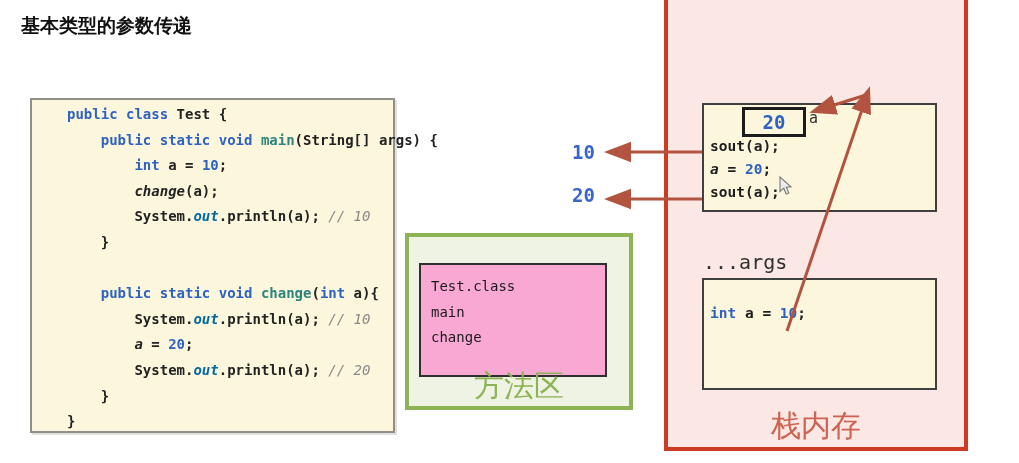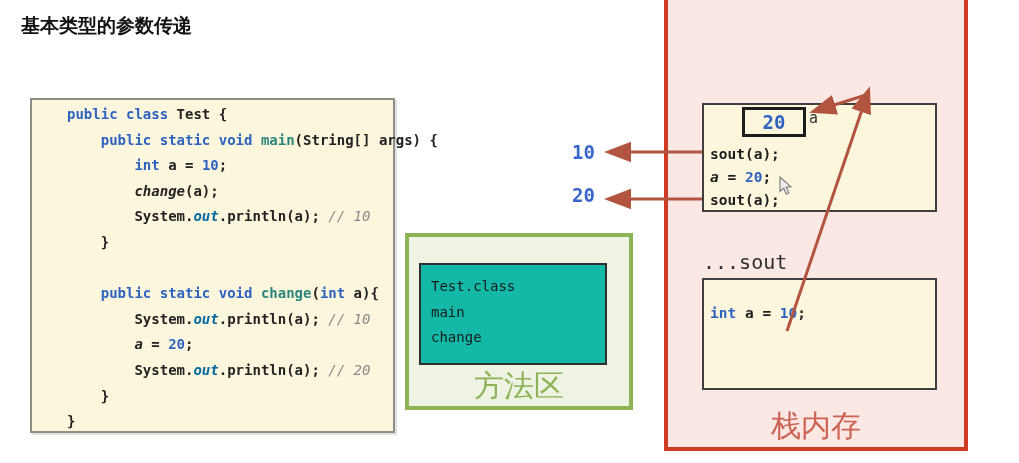--- a/index.html
+++ b/index.html
@@ -21,42 +21,42 @@
   .tk-me{color:#2b857d;}
   .tk-num{color:#2d62c1;}
   .tk-fld{color:#0369a1;font-style:italic;}
   .tk-cm{color:#8a8a8a;font-style:italic;font-weight:normal;}
   .tk-it{font-style:italic;}
   .tk-pl{}
 
   
   .method-area{left:405px;top:233px;width:228px;height:177px;background:#eef3e3;
                border:4px solid #8cb455;box-sizing:border-box;}
-  .method-area-box{left:419px;top:263px;width:188px;height:102px;background:#14b8a6;
+  .method-area-box{left:419px;top:263px;width:188px;height:114px;background:#f9a8d4;
                    border:2px solid #2f2f2f;box-sizing:border-box;}
   .method-area-items{position:absolute;left:10px;top:5px;font-size:14px;line-height:33px;color:#1a1a1a;}
   .method-area-label{left:405px;top:366px;width:228px;text-align:center;font-size:30px;
                      font-weight:normal;color:#8cb455;font-family:"Liberation Sans","DejaVu Sans",sans-serif;}
 
   
   .stack-box{left:664px;top:-8px;width:304px;height:459px;background:#fbe7e3;
              border:4px solid #cf3a23;box-sizing:border-box;}
   .stack-label{left:664px;top:406px;width:304px;text-align:center;font-size:30px;
                font-weight:normal;color:#cd6352;font-family:"Liberation Sans","DejaVu Sans",sans-serif;}
 
   .frame-title{font-size:20px;color:#2f2f2f;white-space:pre;}
   .change-frame-title{left:703px;top:66px;}
   .main-frame-title{left:703px;top:250px;}
 
   .stack-frame{background:#fcf6dd;border:2px solid #3f3f3f;box-sizing:border-box;}
   .change-frame{left:702px;top:103px;width:235px;height:109px;}
   .main-frame{left:702px;top:278px;width:235px;height:112px;}
 
   .frame-lines{position:absolute;white-space:pre;font-weight:bold;color:#1d1d1d;}
-  .change-frame-lines{left:710px;top:143px;font-size:14.5px;line-height:23px;}
+  .change-frame-lines{left:710px;top:135px;font-size:14.5px;line-height:23px;}
   .main-frame-lines{left:710px;top:301px;font-size:14.5px;line-height:24px;}
   .change-frame-lines .cl{height:23px;} .main-frame-lines .cl{height:24px;}
 
   .value-box{left:742px;top:107px;width:64px;height:30px;background:#fcf6dd;
              border:3px solid #1c1c1c;box-sizing:border-box;display:flex;
              align-items:center;justify-content:center;font-size:19px;font-weight:bold;color:#2d62c1;}
   .var-label{left:809px;top:109px;font-size:15px;color:#333;}
 
   
   .output-num{font-size:19px;font-weight:bold;color:#3a66cc;line-height:20px;}
@@ -89,21 +89,21 @@
   <div class="abs method-area-label">方法区</div>
 
   <div class="abs stack-box"></div>
   <div class="abs stack-label">栈内存</div>
 
   <div class="abs stack-frame change-frame"></div>
   <div class="abs value-box">20</div>
   <div class="abs var-label">a</div>
   <div class="abs frame-lines change-frame-lines"><div class="cl"><span class="tk-pl">sout(a);</span></div><div class="cl"><span class="tk-it">a</span><span class="tk-pl"> = </span><span class="tk-num">20</span><span class="tk-pl">;</span></div><div class="cl"><span class="tk-pl">sout(a);</span></div></div>
 
-  <div class="abs frame-title main-frame-title">...sout</div>
+  <div class="abs frame-title main-frame-title">...args</div>
   <div class="abs stack-frame main-frame"></div>
   <div class="abs frame-lines main-frame-lines"><div class="cl"><span class="tk-kw">int </span><span class="tk-pl">a = </span><span class="tk-num">10</span><span class="tk-pl">;</span></div></div>
 
   <div class="abs output-num output-10">10</div>
   <div class="abs output-num output-20">20</div>
 
   <svg class="abs arrow-layer" width="1019" height="463">
     <defs>
       <marker id="ah" markerWidth="9" markerHeight="8" refX="7" refY="4" orient="auto">
         <polygon points="0,0.6 9,4 0,7.4" fill="#b2543f"></polygon>

